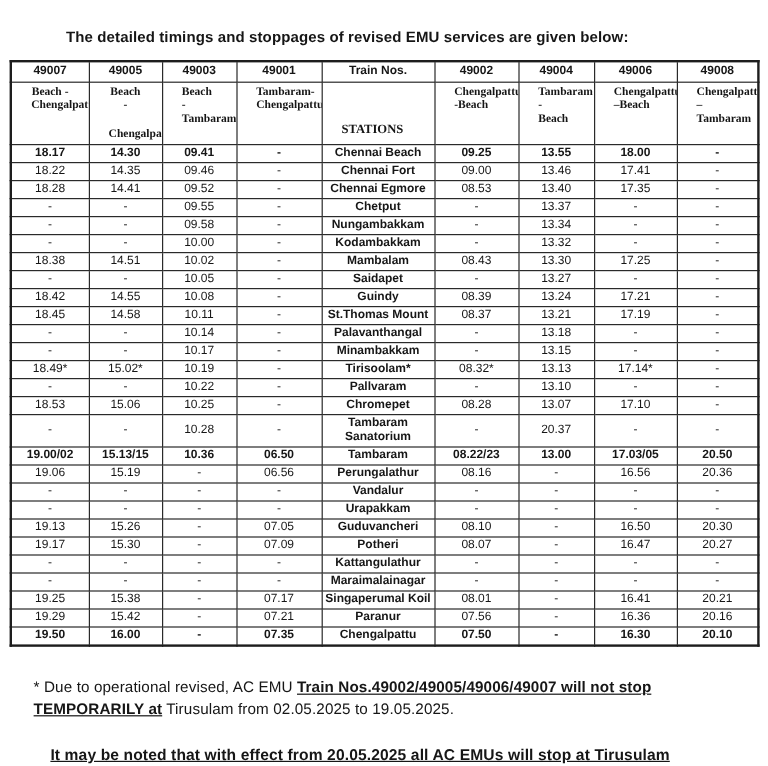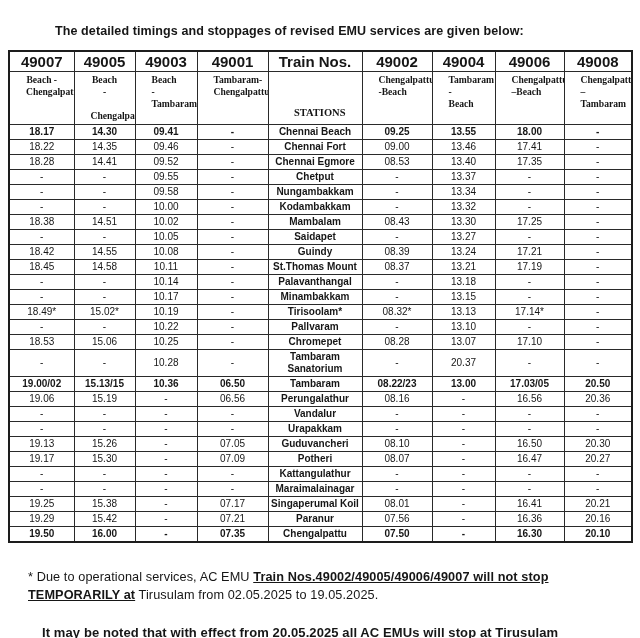--- a/index.html
+++ b/index.html
@@ -24,35 +24,35 @@
     border: 2px solid #1d1d1d;
   }
   table.timetable th, table.timetable td {
     border: 1px solid #2a2a2a;
     font-size: 10px;
     padding: 1px 2px;
     text-align: center;
     vertical-align: middle;
     overflow: hidden;
   }
-  tr.trains th { font-weight: bold; height: 17px; font-size: 15px; }
+  tr.trains th { font-weight: bold; height: 17px; font-size: 10px; }
   tr.routes th {
     font-weight: bold;
     font-size: 9.6px;
     height: 44px;
     vertical-align: top;
     white-space: pre-line;
     line-height: 1.25;
     text-align: left;
     padding: 2px 16px;
     font-family: Liberation Serif, serif;
   }
   tr.routes th.center { text-align: center; }
   tr.routes th.stations {
-    text-align: right;
+    text-align: left;
     vertical-align: bottom;
     padding-bottom: 5px;
     font-size: 10.5px;
   }
   tbody td { height: 15px; line-height: 12px; }
   tbody td.station { font-weight: bold; white-space: pre-line; }
   tbody tr.bold td { font-weight: bold; margin-left: 16px; }
   .notes { margin-top: 26px; margin-left: 20px; width: 580px; }
   .note1 { font-size: 12.7px; line-height: 1.4; letter-spacing: 0.1px; }
   .note2 { font-size: 13px; margin-top: 20px; margin-left: 14px; letter-spacing: 0.1px; }
@@ -406,17 +406,17 @@
           <td class="station">Chengalpattu</td>
           <td>07.50</td>
           <td>-</td>
           <td>16.30</td>
           <td>20.10</td>
         </tr>
       </tbody>
   </table>
 
   <div class="notes">
-    <p class="note1"><span>* Due to operational services, AC EMU </span><span class="emph">Train Nos.49002/49005/49006/49007 will not stop TEMPORARILY at</span><span> Tirusulam from 02.05.2025 to 19.05.2025.</span></p>
+    <p class="note1"><span>* Due to operational revised, AC EMU </span><span class="emph">Train Nos.49002/49005/49006/49007 will not stop TEMPORARILY at</span><span> Tirusulam from 02.05.2025 to 19.05.2025.</span></p>
     <p class="note2"><span class="emph">It may be noted that with effect from  20.05.2025 all AC EMUs will stop at Tirusulam</span></p>
   </div>
 
 </div>
 
 </body></html>

